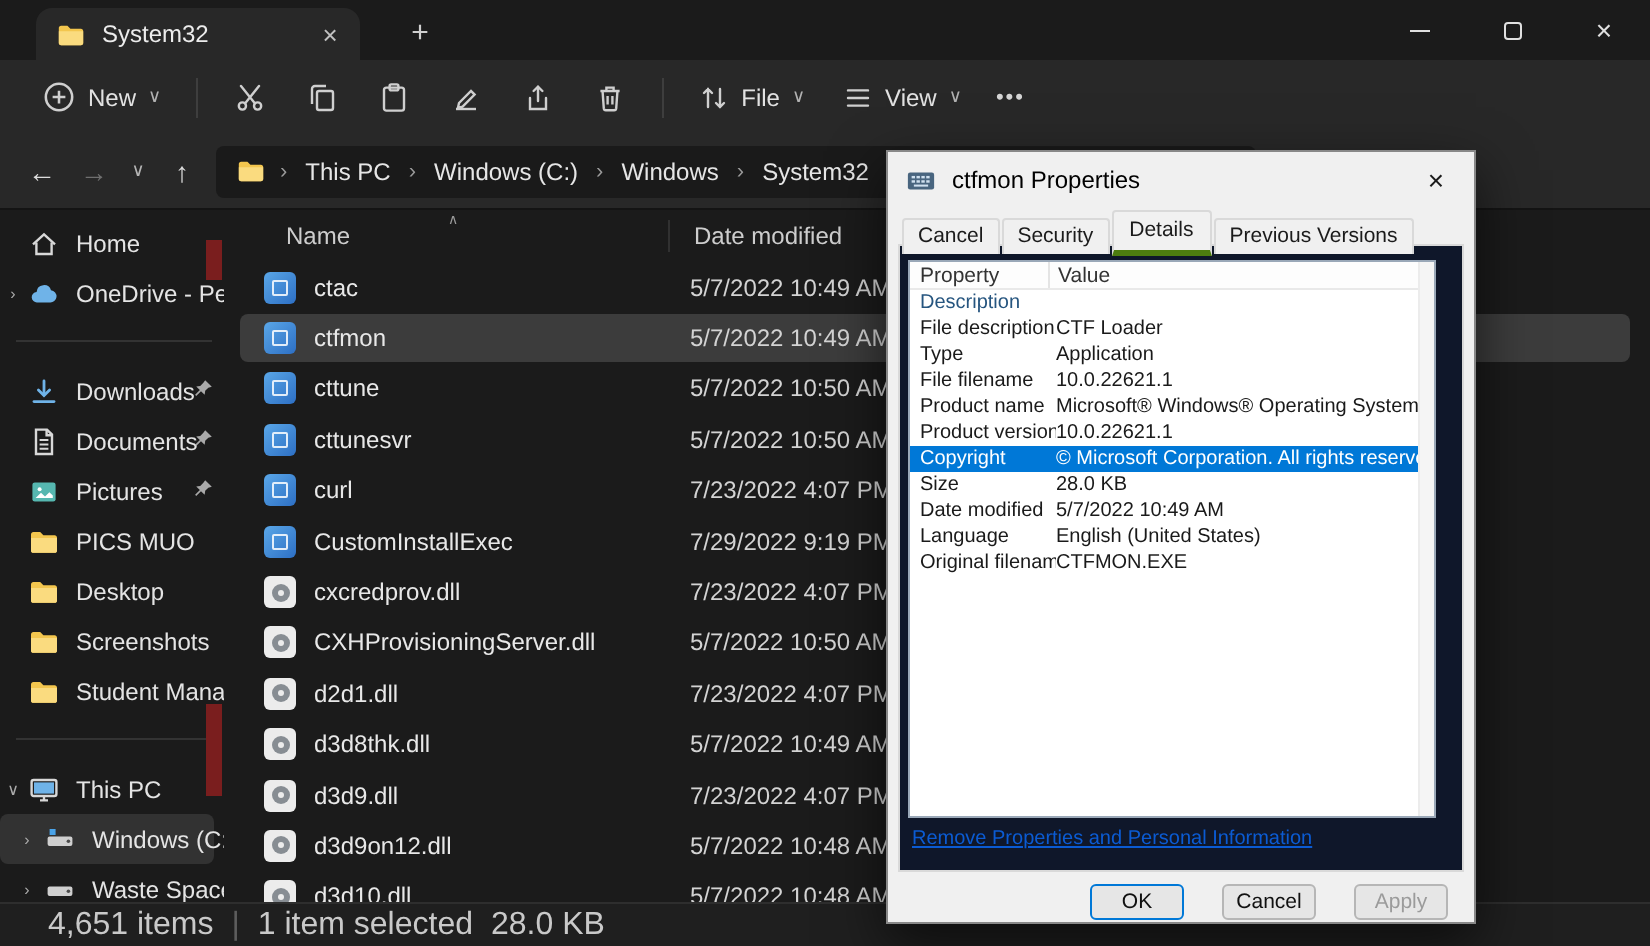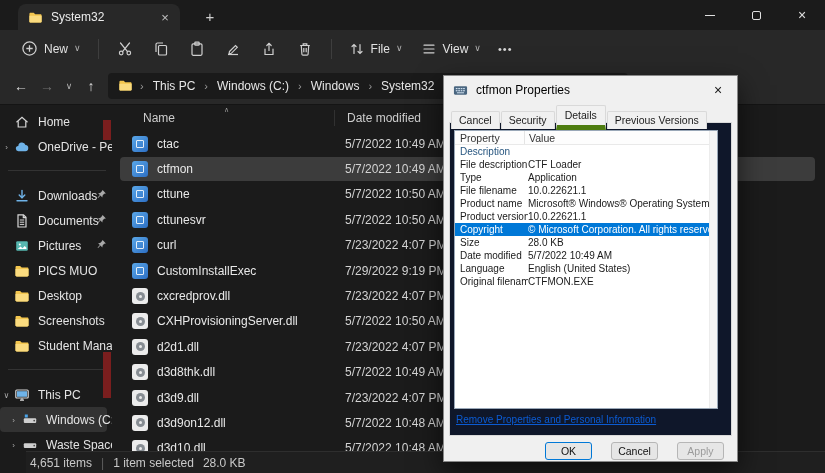--- a/index.html
+++ b/index.html
@@ -58,36 +58,36 @@
   .file-icon{width:16px;height:16px;margin-right:9px;flex:none;position:relative;z-index:1;}
   .icon-app{background:linear-gradient(135deg,#5aa7e8,#2d6fc4);border-radius:3px;}
   .icon-app::after{content:"";position:absolute;inset:4px;border:1px solid rgba(255,255,255,.85);border-radius:1px;}
   .icon-dll{background:#ececec;border-radius:3px;}
   .icon-dll::after{content:"";position:absolute;inset:3.5px;background:#878d93;border-radius:50%;}
   .icon-dll::before{content:"";position:absolute;inset:6.5px;background:#ececec;border-radius:50%;z-index:1;}
   .file-name{width:188px;color:#e8e8e8;position:relative;z-index:1;white-space:nowrap;overflow:hidden;}
   .file-date{color:#d3d3d3;position:relative;z-index:1;white-space:nowrap;}
 
   
-  .statusbar{position:absolute;left:0;right:0;bottom:0;height:22px;background:#1f1f1f;border-top:1px solid #2e2e2e;display:flex;align-items:center;padding:0 4px;gap:9px;font-size:12px;color:#c9c9c9;z-index:2;margin-left:26px;}
+  .statusbar{position:absolute;left:0;right:0;bottom:0;height:22px;background:#1f1f1f;border-top:1px solid #2e2e2e;display:flex;align-items:center;padding:0 24px;gap:9px;font-size:16px;color:#c9c9c9;z-index:2;}
   .status-sep{color:#5d5d5d;}
 
   
   .red-marker{position:absolute;width:8px;background:#7a1e1e;z-index:3;}
   .red-marker.m1{left:103px;top:120px;height:20px;}
   .red-marker.m2{left:103px;top:352px;height:46px;}
 
   
   .dialog{position:absolute;left:443px;top:75px;width:295px;height:387px;background:#f0f0f0;border:1px solid #888;box-shadow:0 10px 26px rgba(0,0,0,.6);z-index:10;color:#000;}
   .dlg-title{height:28px;display:flex;align-items:center;padding:0 4px 0 9px;gap:8px;font-size:12px;color:#000;}
   .dlg-title-text{flex:1;white-space:nowrap;}
   .dlg-close{width:30px;height:26px;display:flex;align-items:center;justify-content:center;font-size:14px;color:#1a1a1a;}
   .dlg-tabs{position:absolute;top:29px;left:7px;display:flex;align-items:flex-end;z-index:3;}
   .dlg-tab{font-size:10.5px;padding:2px 7px 3px;background:#f0f0f0;border:1px solid #d9d9d9;border-bottom:none;margin-right:1px;border-radius:2px 2px 0 0;color:#1b1b1b;}
-  .dlg-tab.active{padding:3px 8px 4px;background:#f1f1f1;margin-bottom:-1px;border-bottom:5px solid #4d7c0f;}
+  .dlg-tab.active{padding:3px 8px 4px;background:#f1f1f1;margin-bottom:-1px;border-bottom:3px solid #4d7c0f;}
   .dlg-page{position:absolute;left:5px;top:46px;width:283px;height:314px;background:#0f172a;border:1px solid #d9d9d9;}
   .props{position:absolute;left:4px;top:7px;width:264px;height:279px;background:#fff;border:1px solid #9aa8b8;overflow:hidden;}
   .props-header{position:absolute;left:0;top:0;right:8px;height:14px;display:flex;font-size:10.5px;color:#333;border-bottom:1px solid #e9e9e9;background:#fdfdfd;}
   .ph-prop{width:69px;padding-left:5px;display:flex;align-items:center;}
   .ph-value{flex:1;padding-left:4px;border-left:1px solid #e4e4e4;display:flex;align-items:center;}
   .props-scroll{position:absolute;right:0;top:0;bottom:0;width:8px;background:#f5f5f5;border-left:1px solid #ececec;}
   .props-rows{position:absolute;left:0;top:14px;right:8px;}
   .prop-section{height:13px;display:flex;align-items:center;padding-left:5px;font-size:10px;color:#26557f;}
   .prop-row{height:13px;display:flex;align-items:center;font-size:10px;color:#1a1a1a;}
   .prop-name{width:73px;padding-left:5px;white-space:nowrap;overflow:hidden;flex:none;}

